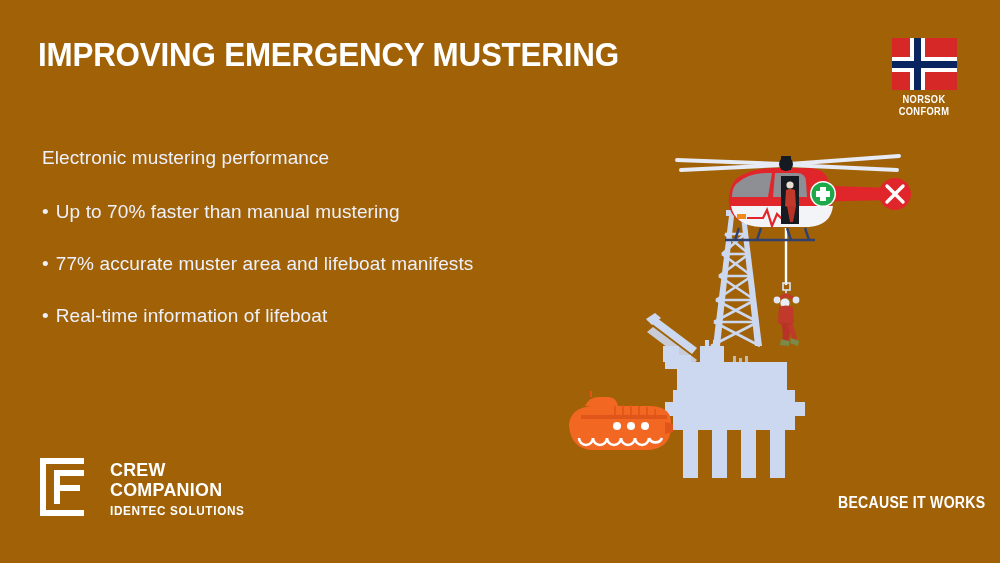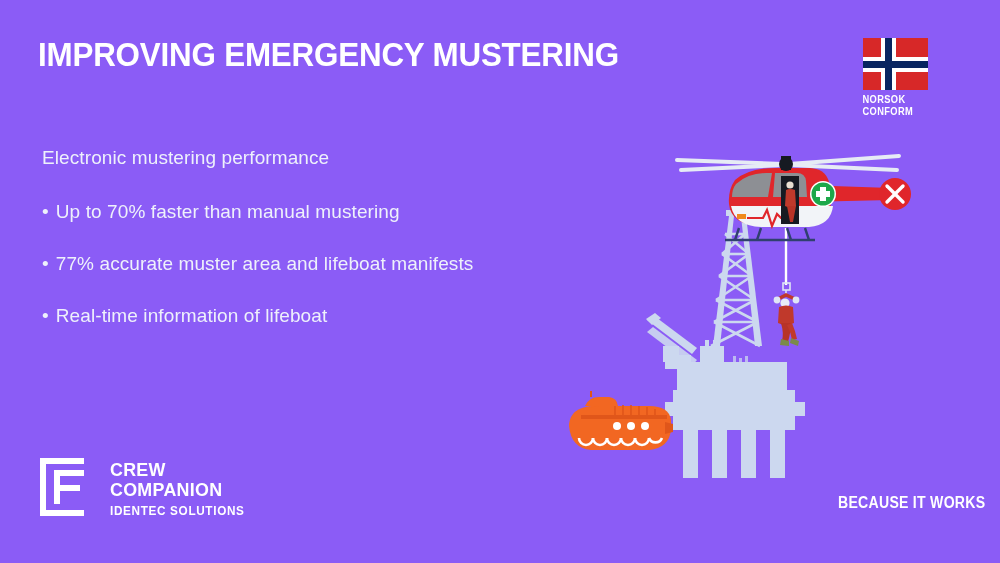--- a/index.html
+++ b/index.html
@@ -4,21 +4,21 @@
 <title>Improving Emergency Mustering</title>
 <style>
   html,body{margin:0;padding:0;background:#0a1550;}
   body{
     font-family:"Liberation Sans", sans-serif;
     -webkit-font-smoothing:antialiased;
   }
   #slide{
     position:relative;
     width:1000px;height:563px;
-    background:#8b5cf6;
+    background:#a16207;
     overflow:hidden;
   }
 
   
   #title{
     position:absolute;left:38px;top:36px;
     font-size:33px;
     font-weight:bold;
     letter-spacing:-0.2px;
     color:#ffffff;
@@ -39,22 +39,22 @@
     letter-spacing:0.1px;
     white-space:nowrap;
     line-height:1;
   }
   .lead{margin-bottom:35px;}
   .bullet{margin-bottom:33px;}
   .bullet .dot{margin-right:7px;}
 
   
   #norsok{
-    position:absolute;left:860px;top:38px;
-    width:70px;text-align:left;
+    position:absolute;left:889px;top:38px;
+    width:70px;text-align:center;
   }
   .flag{
     position:relative;
     width:65px;height:52px;
     background:#d72828;
     margin:0 auto;
   }
   .flag .wv{position:absolute;left:18px;top:0;width:15px;height:100%;background:#ffffff;}
   .flag .wh{position:absolute;top:19px;left:0;width:100%;height:15px;background:#ffffff;}
   .flag .bv{position:absolute;left:22px;top:0;width:7px;height:100%;background:#082560;}

